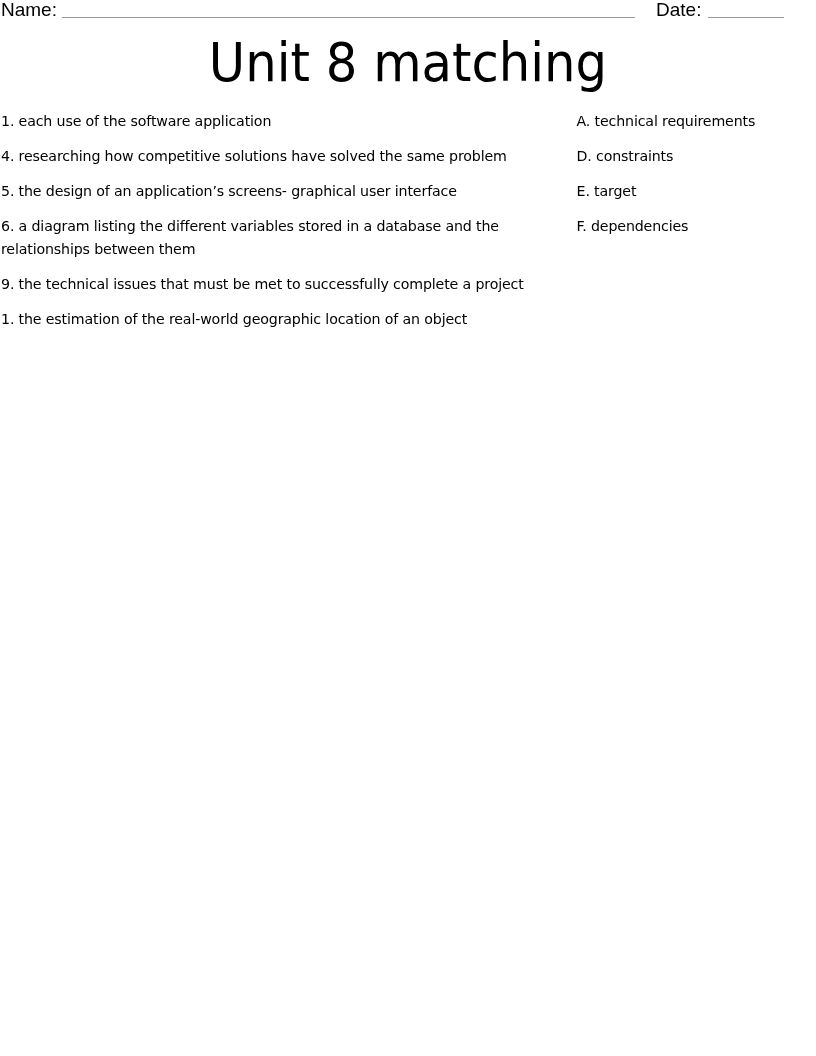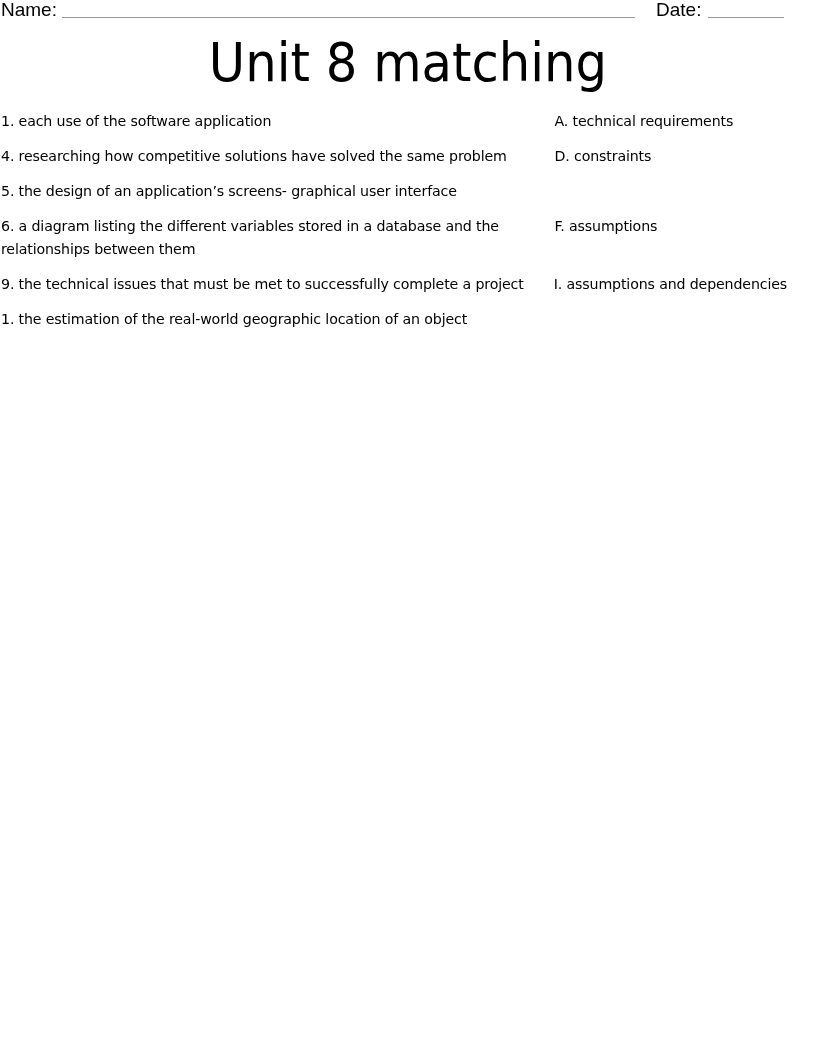--- a/index.html
+++ b/index.html
@@ -75,21 +75,21 @@
       margin-bottom: 12.5px;
     }
     .question {
       width: 560px;
       padding-left: 1px;
       box-sizing: border-box;
       letter-spacing: -0.15px;
     }
     .answer {
       position: relative;
-      left: 3px;
+      left: 25px;
       width: 236px;
       white-space: nowrap;
       letter-spacing: -0.15px;
     }
   </style>
 </head>
 <body>
 
 <div class="header-row">
   <span class="name-label">Name:</span>
@@ -104,25 +104,25 @@
   <div class="row">
     <div class="question">1. each use of the software application</div>
     <div class="answer">A. technical requirements</div>
   </div>
   <div class="row">
     <div class="question">4. researching how competitive solutions have solved the same problem</div>
     <div class="answer">D. constraints</div>
   </div>
   <div class="row">
     <div class="question">5. the design of an application’s screens- graphical user interface</div>
+    <div class="answer">E. target</div>
   </div>
   <div class="row">
     <div class="question">6. a diagram listing the different variables stored in a database and the relationships between them</div>
-    <div class="answer">F. assumptions</div>
+    <div class="answer">F. dependencies</div>
   </div>
   <div class="row">
     <div class="question">9. the technical issues that must be met to successfully complete a project</div>
-    <div class="answer">I. assumptions and dependencies</div>
   </div>
   <div class="row">
     <div class="question">1. the estimation of the real-world geographic location of an object</div>
   </div>
 </div>
 
 </body></html>

